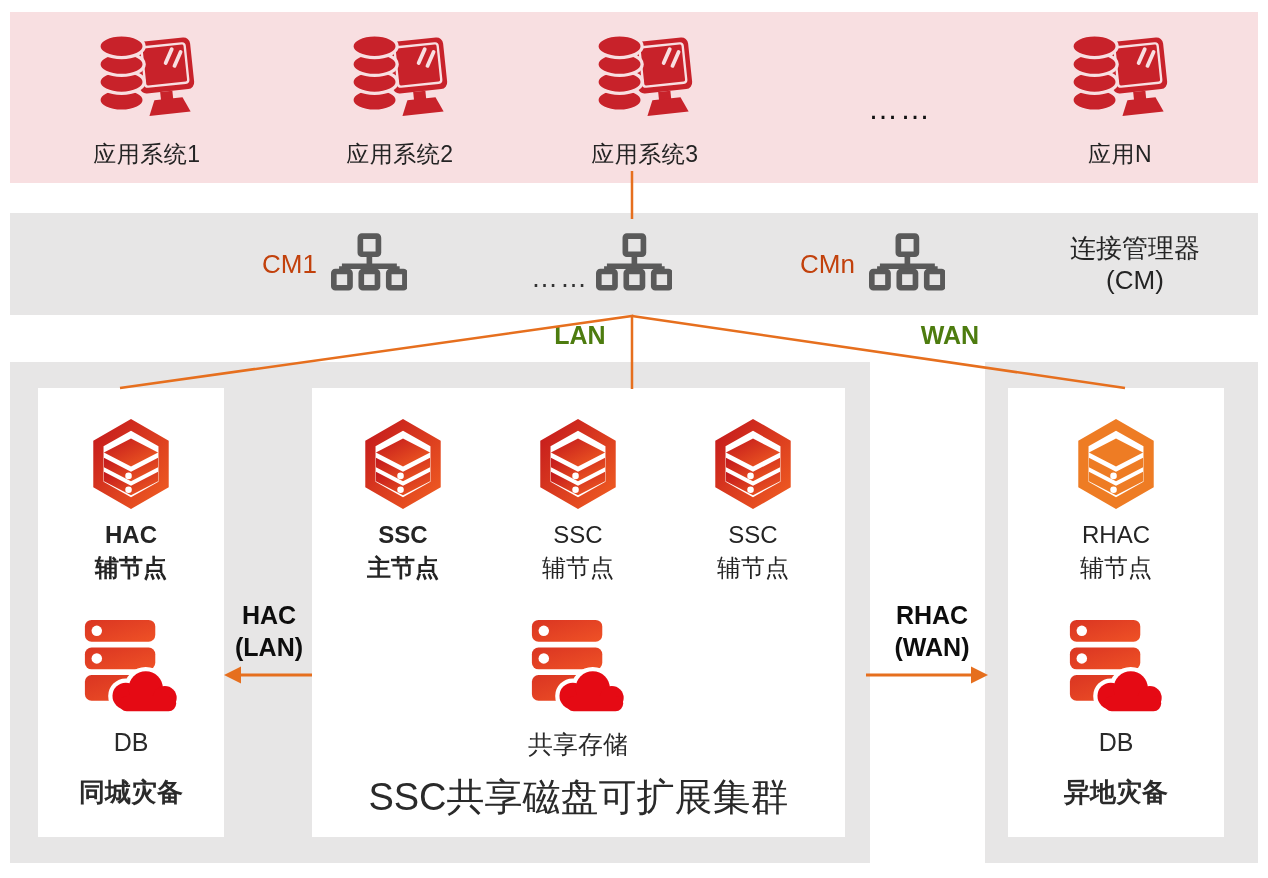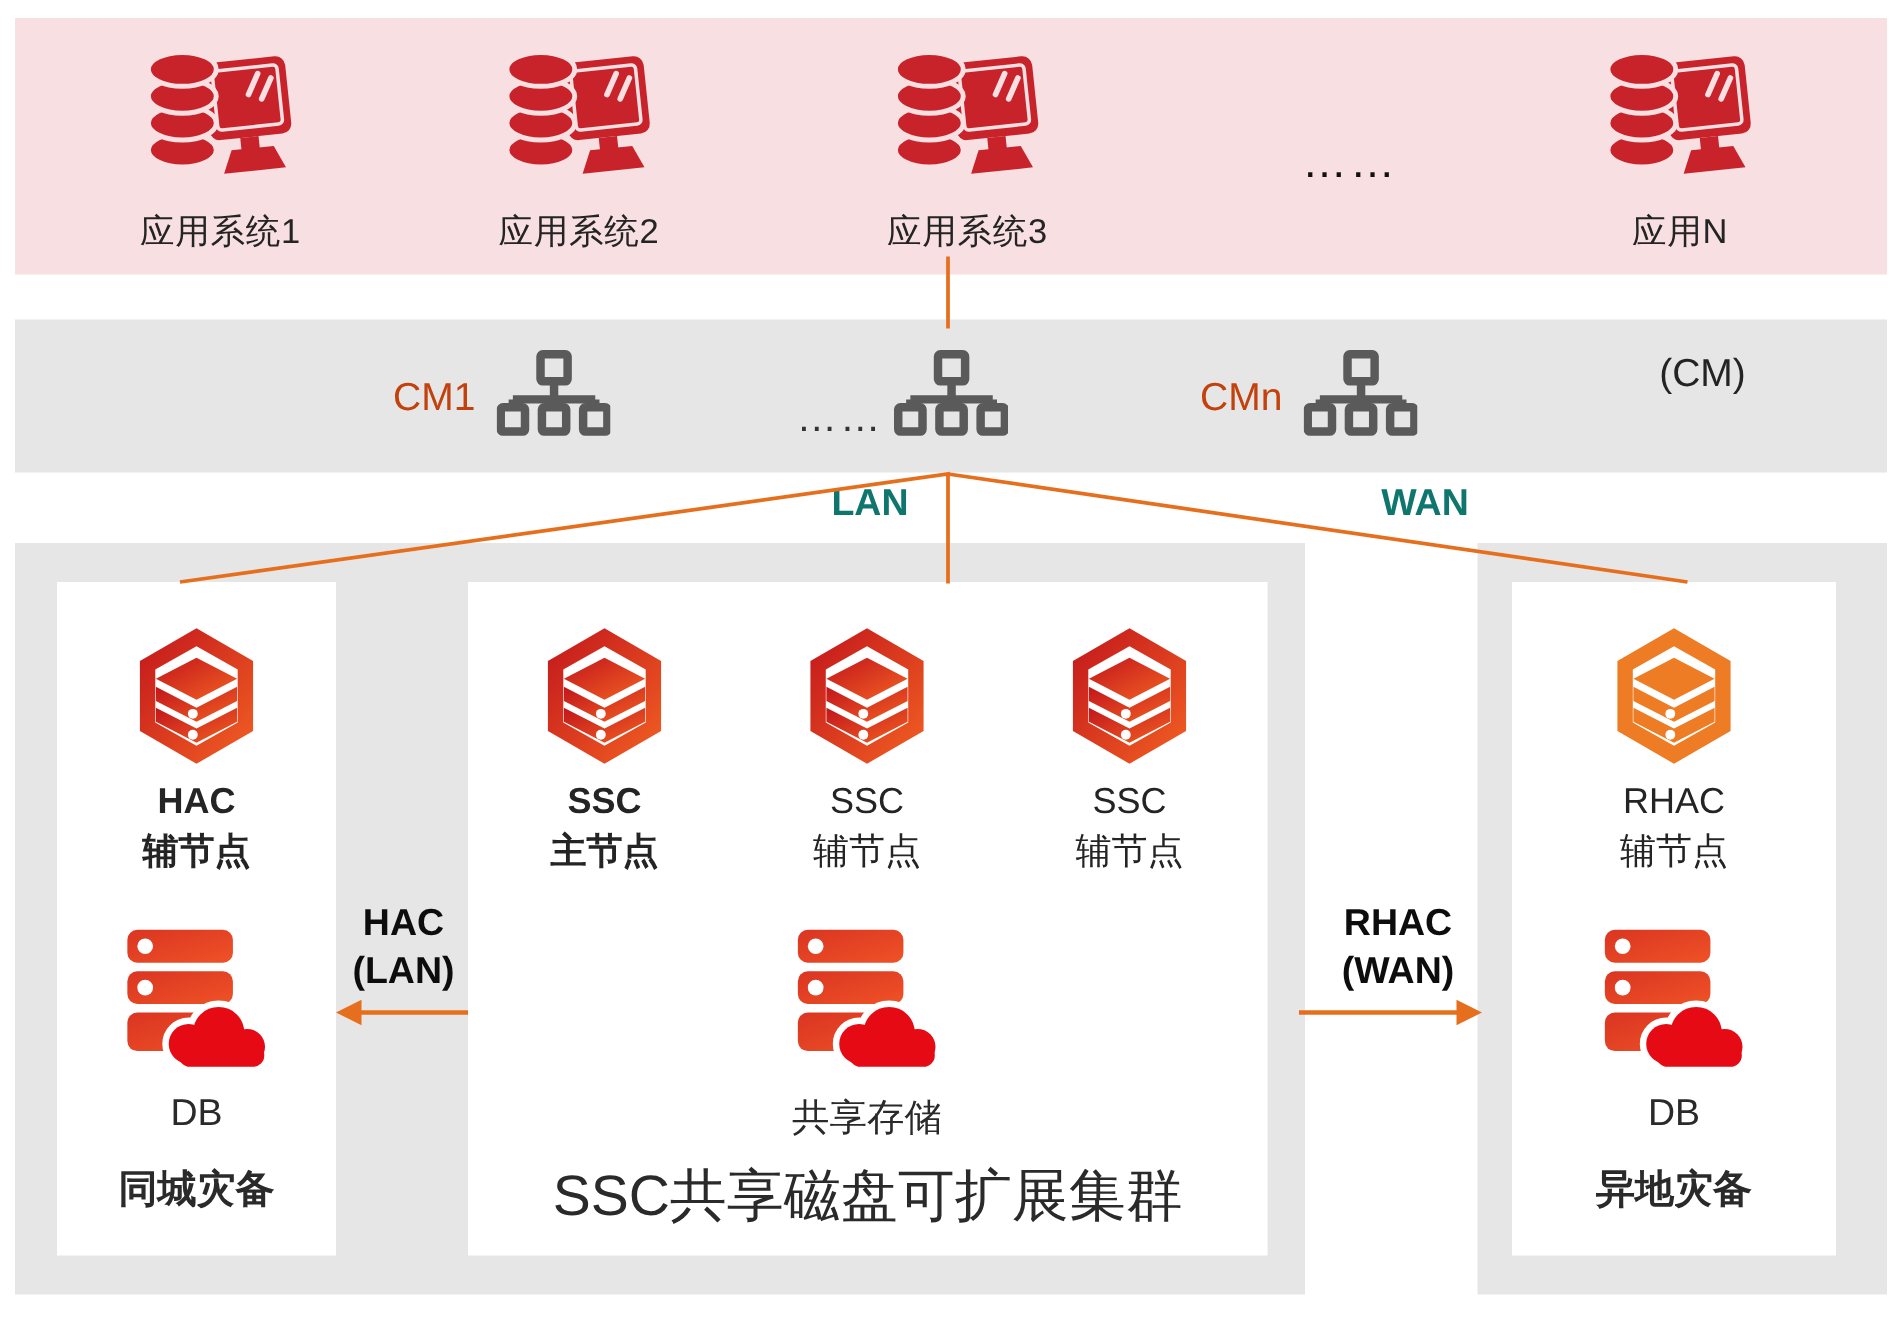--- a/index.html
+++ b/index.html
@@ -27,21 +27,21 @@
   .dots-apps{left:830px;top:80px;width:120px;text-align:center;}
   .dots-cm{left:505px;top:50px;width:90px;text-align:center;font-size:27px;color:#333;}
 
   
   .cm-group{position:absolute;top:0;height:102px;display:flex;align-items:center;gap:14px;}
   .cm-group svg{width:76px;height:62px;}
   .cm-text{font-size:26px;color:#c2410c;white-space:nowrap;}
   .cm-title{position:absolute;left:1020px;top:19px;width:210px;text-align:center;font-size:26px;line-height:32px;color:#242424;}
 
   
-  .net-label{position:absolute;top:321px;width:84px;text-align:center;font-size:25px;font-weight:bold;color:#0f766e;white-space:nowrap;}
+  .net-label{position:absolute;top:321px;width:84px;text-align:center;font-size:25px;font-weight:bold;color:#4d7c0f;white-space:nowrap;}
   .net-lan{left:538px;}
   .net-wan{left:908px;}
 
   
   .node{position:absolute;width:150px;display:flex;flex-direction:column;align-items:center;}
   .node svg{width:82px;height:92px;}
   .node-label{margin-top:8px;text-align:center;font-size:24px;line-height:33px;color:#242424;white-space:nowrap;}
   .bold .node-label{font-weight:bold;}
 
   
@@ -142,21 +142,21 @@
 
 <div class="canvas">
 
   <div class="band band-apps">
     <div class="app-item" style="left:52px;">
       <svg>
           <use href="#ic-app"></use>
         </svg>
       <div class="app-label">应用系统1</div>
     </div>
-    <div class="app-item" style="left:291px;">
+    <div class="app-item" style="left:305px;">
       <svg>
           <use href="#ic-app"></use>
         </svg>
       <div class="app-label">应用系统2</div>
     </div>
     <div class="app-item" style="left:550px;">
       <svg>
           <use href="#ic-app"></use>
         </svg>
       <div class="app-label">应用系统3</div>
@@ -183,20 +183,21 @@
           <use href="#ic-cm"></use>
         </svg>
     </div>
     <div class="cm-group" style="left:790px;">
       <span class="cm-text">CMn</span>
       <svg>
           <use href="#ic-cm"></use>
         </svg>
     </div>
     <div class="cm-title">
+      <div>连接管理器</div>
       <div>(CM)</div>
     </div>
   </div>
 
   <div class="cluster-bg cluster-left"></div>
   <div class="cluster-bg cluster-right"></div>
 
   <div class="white-box box-hac">
     <div class="node bold" style="left:18px;top:30px;">
       <svg>

